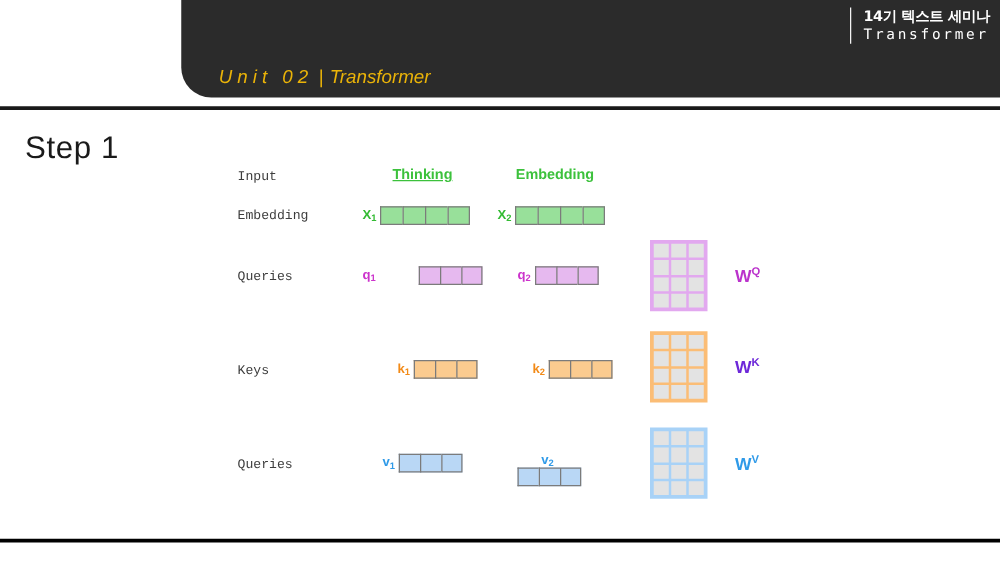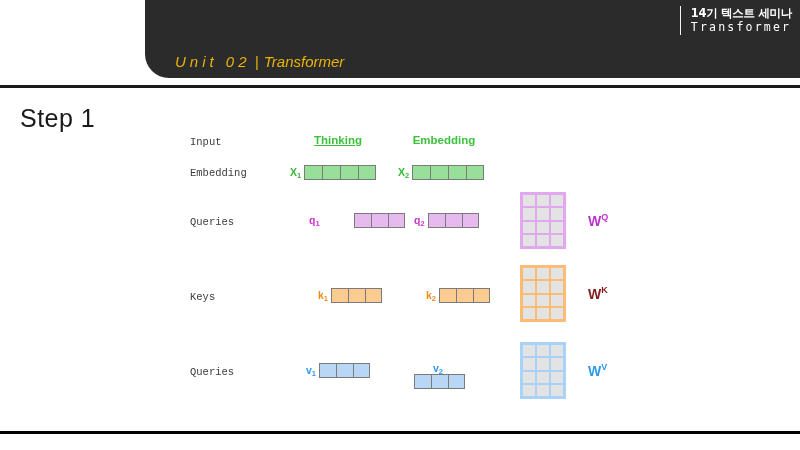--- a/index.html
+++ b/index.html
@@ -98,21 +98,21 @@
   .matrix .mcell{background:#e3e3e3;}
   .m-purple{background:#e2a8ef;}
   .m-orange{background:#fbbd76;}
   .m-blue{background:#a8d2f7;}
 
   .mat-label{
     position:absolute;font-size:14px;font-weight:700;white-space:nowrap;line-height:1;
   }
   .mat-label sup{font-size:9px;vertical-align:super;}
   .l-purple{color:#bb33cc;}
-  .l-orange{color:#7f1d1d;}
+  .l-orange{color:#6d28d9;}
   .l-blue{color:#2f9ae8;}
 </style>
 </head>
 <body>
 
 <div class="header-band">
   <div class="header-title">
     <span class="ht-unit">Unit 02</span>
     <span class="ht-sep">|</span>
     <span class="ht-name">Transformer</span>
@@ -151,21 +151,21 @@
   <div class="vec t-green" style="left:398px;top:165px;">
     <span class="vec-tag"><span>X</span><sub>2</sub></span>
     <span class="cells">
       <span class="cell" style="width:18px;height:15px;"></span>
       <span class="cell" style="width:18px;height:15px;"></span>
       <span class="cell" style="width:18px;height:15px;"></span>
       <span class="cell" style="width:18px;height:15px;"></span>
     </span>
   </div>
 
-  <div class="vec t-purple" style="left:309px;top:213px;gap:31px;">
+  <div class="vec t-purple" style="left:290px;top:213px;gap:31px;">
     <span class="vec-tag"><span>q</span><sub>1</sub></span>
     <span class="cells">
       <span class="cell" style="width:17px;height:15px;"></span>
       <span class="cell" style="width:17px;height:15px;"></span>
       <span class="cell" style="width:17px;height:15px;"></span>
     </span>
   </div>
   <div class="vec t-purple" style="left:414px;top:213px;">
     <span class="vec-tag"><span>q</span><sub>2</sub></span>
     <span class="cells">

